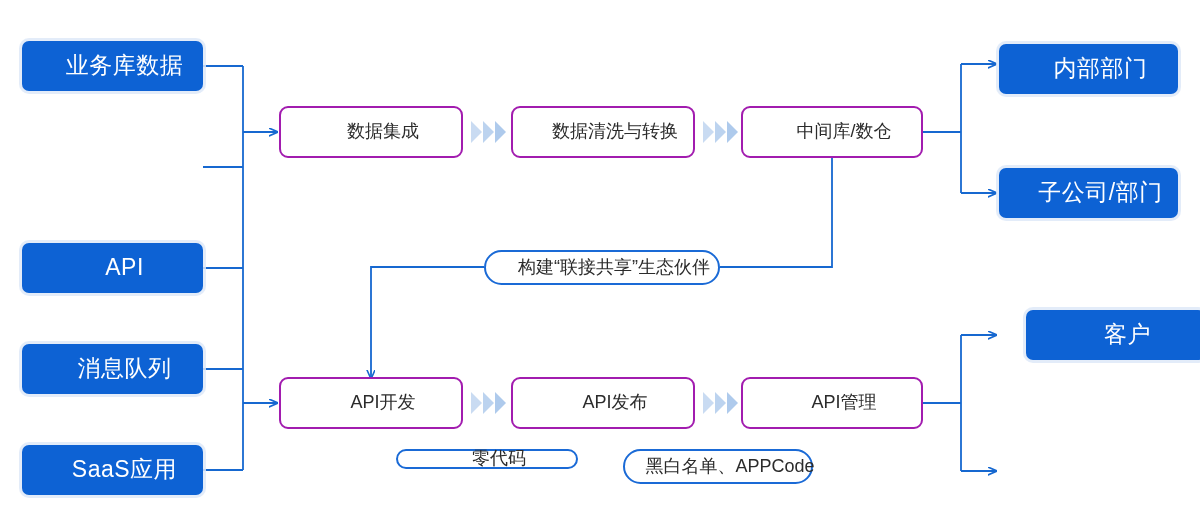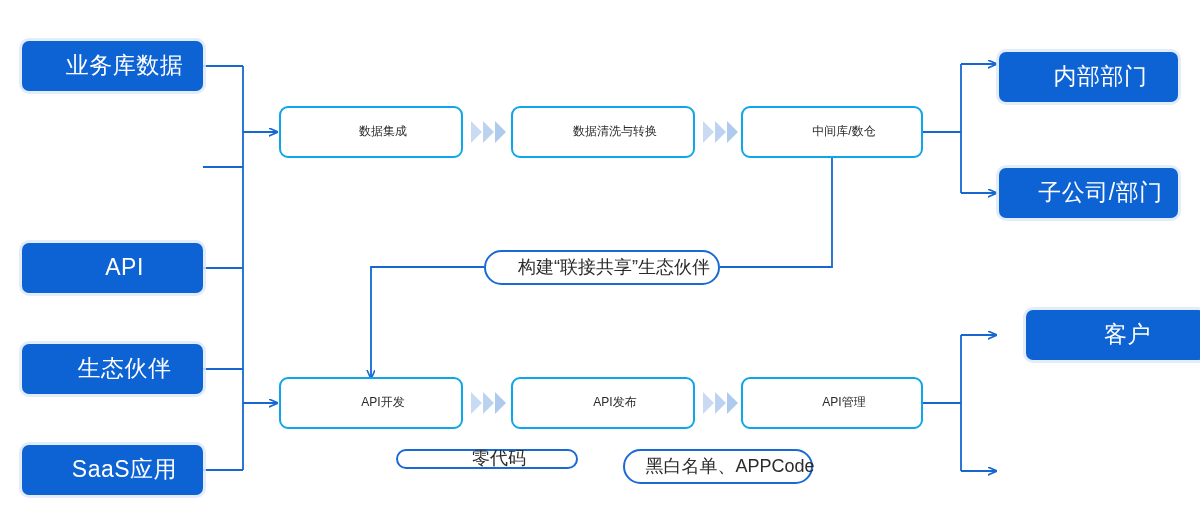--- a/index.html
+++ b/index.html
@@ -41,23 +41,23 @@
     color: #ffffff;
     border-radius: 7px;
     font-size: 23px;
     letter-spacing: 0.5px;
     box-shadow: 0 0 0 3px rgba(222, 233, 248, 0.85);
   }
   
   .block-process {
     background: #ffffff;
     color: #2b2b2b;
-    border: 2px solid #0ea5e9;
+    border: 2px solid #a21caf;
     border-radius: 9px;
-    font-size: 12px;
+    font-size: 18px;
   }
   
   .pill {
     background: #ffffff;
     color: #2b2b2b;
     border: 2px solid #1a6ad6;
     border-radius: 999px;
     font-size: 18px;
     white-space: nowrap;
   }
@@ -119,21 +119,21 @@
     </g>
   </svg>
 
   <div class="node block-solid" style="left:22px; top:41px; width:181px; height:50px;">
     <span>业务库数据</span>
   </div>
   <div class="node block-solid" style="left:22px; top:243px; width:181px; height:50px;">
     <span>API</span>
   </div>
   <div class="node block-solid" style="left:22px; top:344px; width:181px; height:50px;">
-    <span>生态伙伴</span>
+    <span>消息队列</span>
   </div>
   <div class="node block-solid" style="left:22px; top:445px; width:181px; height:50px;">
     <span>SaaS应用</span>
   </div>
 
   <div class="node block-process" style="left:279px; top:106px; width:184px; height:52px;">
     <span>数据集成</span>
   </div>
   <div class="chevrons" style="left:471px; top:121px;">
     <span class="chev c1"></span>
@@ -176,21 +176,21 @@
     <span>API管理</span>
   </div>
 
   <div class="node pill" style="left:396px; top:449px; width:182px; height:20px;">
     <span>零代码</span>
   </div>
   <div class="node pill" style="left:623px; top:449px; width:190px; height:35px;">
     <span>黑白名单、APPCode</span>
   </div>
 
-  <div class="node block-solid" style="left:999px; top:52px; width:179px; height:50px;">
+  <div class="node block-solid" style="left:999px; top:44px; width:179px; height:50px;">
     <span>内部部门</span>
   </div>
   <div class="node block-solid" style="left:999px; top:168px; width:179px; height:50px;">
     <span>子公司/部门</span>
   </div>
 
   <div class="node block-solid" style="left:999px; top:310px; width:179px; height:50px;margin-left:27px;">
     <span>客户</span>
   </div>
 

